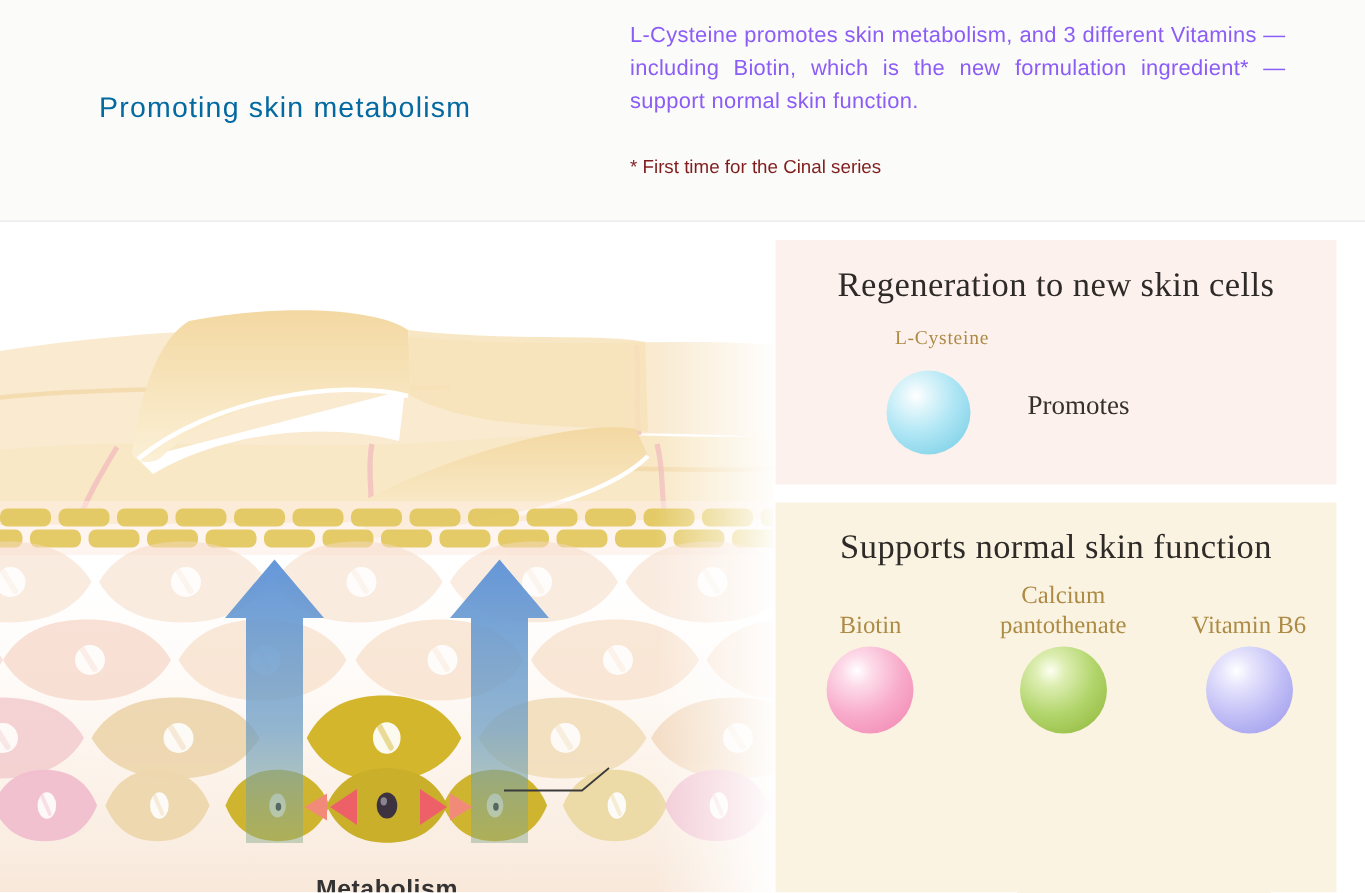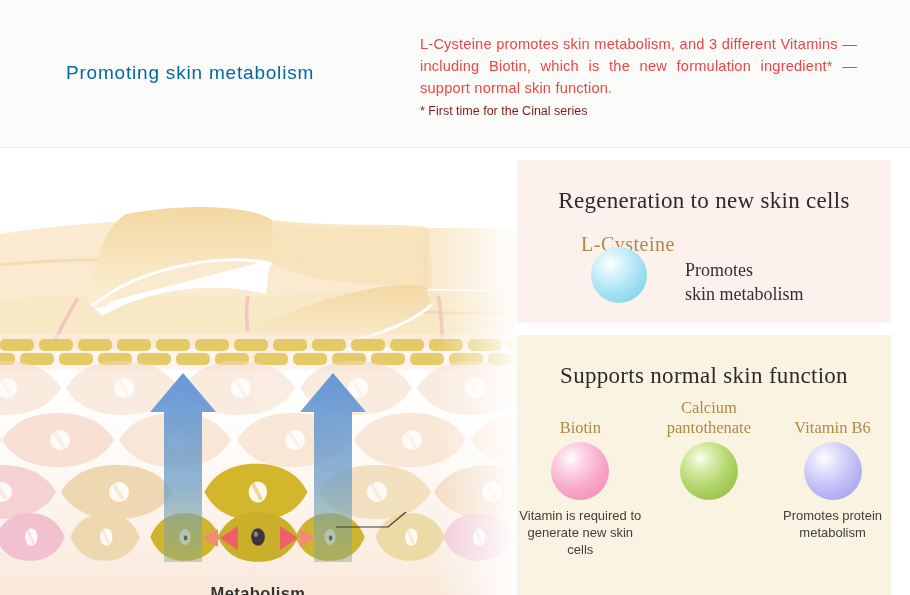--- a/index.html
+++ b/index.html
@@ -3,36 +3,36 @@
 <meta charset="utf-8">
 <style>
   html,body{margin:0;padding:0;background:#ffffff;}
   #app{position:relative;width:910px;height:595px;overflow:hidden;background:#ffffff;
        font-family:"Liberation Sans",sans-serif;}
   
   .header{position:absolute;left:0;top:0;width:910px;height:147px;background:#fbfbfa;
           border-bottom:1px solid #ececec;}
   .header-title{position:absolute;left:66px;top:62px;font-size:19px;letter-spacing:.8px;
           color:#0369a1;}
-  .header-desc{position:absolute;left:420px;top:33px;width:437px;font-size:14.6px;
-          line-height:22px;color:#ef4444;text-align:justify;letter-spacing:.2px;}
+  .header-desc{position:absolute;left:420px;top:13px;width:437px;font-size:14.6px;
+          line-height:22px;color:#8b5cf6;text-align:justify;letter-spacing:.2px;}
   .header-note{position:absolute;left:420px;top:104px;font-size:12.5px;color:#7f1d1d;}
   
   .illus{position:absolute;left:0;top:148px;width:600px;height:447px;}
   .illus svg{display:block;}
   .metabolism-label{position:absolute;left:160px;top:436px;width:196px;text-align:center;
           font-size:16.5px;font-weight:700;color:#333;letter-spacing:.4px;}
   
   .panel{position:absolute;left:517px;width:374px;}
   .panel1{top:160px;height:163px;background:#fdf1ee;}
   .panel2{top:335px;height:280px;background:#faf3e2;}
-  .p-title{margin-top:28px;text-align:center;font-family:"Liberation Serif",serif;
+  .p-title{margin-top:17px;text-align:center;font-family:"Liberation Serif",serif;
           font-size:23px;color:#2d2a27;letter-spacing:.3px;}
   .p1-ingredient{position:absolute;left:40px;top:57px;width:142px;text-align:center;
-          font-family:"Liberation Serif",serif;font-size:20px;color:#ad8b45;letter-spacing:.5px;margin-top:16px;}
+          font-family:"Liberation Serif",serif;font-size:13px;color:#ad8b45;letter-spacing:.5px;}
   .p1-desc{position:absolute;left:168px;top:98px;font-family:"Liberation Serif",serif;
           font-size:18px;line-height:24px;color:#35302c;}
   .sphere{border-radius:50%;}
   .sphere-blue{position:absolute;left:74px;top:87px;width:56px;height:56px;
       background:radial-gradient(circle at 35% 30%, #ffffff 0%, #e2f6fb 16%, #b2e7f5 46%, #8fd8ec 74%, #7ecde6 100%);}
   .p2-cols{display:flex;justify-content:center;margin-top:3px;}
   .p2-col{display:flex;flex-direction:column;align-items:center;}
   .p2-col1{width:130px;} .p2-col2{width:134px;} .p2-col3{width:120px;}
   .p2-name{height:46px;display:flex;align-items:flex-end;justify-content:center;text-align:center;
           font-family:"Liberation Serif",serif;font-size:16.5px;line-height:20px;color:#ad8b45;}
@@ -271,36 +271,34 @@
     </svg>
 
     <div class="metabolism-label">Metabolism</div>
 
   </div>
 
   <div class="panel panel1">
     <div class="p-title">Regeneration to new skin cells</div>
     <div class="p1-ingredient">L-Cysteine</div>
     <div class="sphere sphere-blue"></div>
-    <div class="p1-desc"><span>Promotes</span><br><span>skin metabolism</span></div>
+    <div class="p1-desc"><span>Promotes</span><br></div>
   </div>
 
   <div class="panel panel2">
     <div class="p-title">Supports normal skin function</div>
     <div class="p2-cols">
       <div class="p2-col p2-col1">
         <div class="p2-name">Biotin</div>
         <div class="p2-sphere sphere-pink"></div>
-        <div class="p2-desc">Vitamin is required to generate new skin cells</div>
       </div>
       <div class="p2-col p2-col2">
         <div class="p2-name">Calcium pantothenate</div>
         <div class="p2-sphere sphere-green"></div>
       </div>
       <div class="p2-col p2-col3">
         <div class="p2-name">Vitamin B6</div>
         <div class="p2-sphere sphere-purple"></div>
-        <div class="p2-desc">Promotes protein metabolism</div>
       </div>
     </div>
   </div>
 
 </div>
 
 </body></html>

